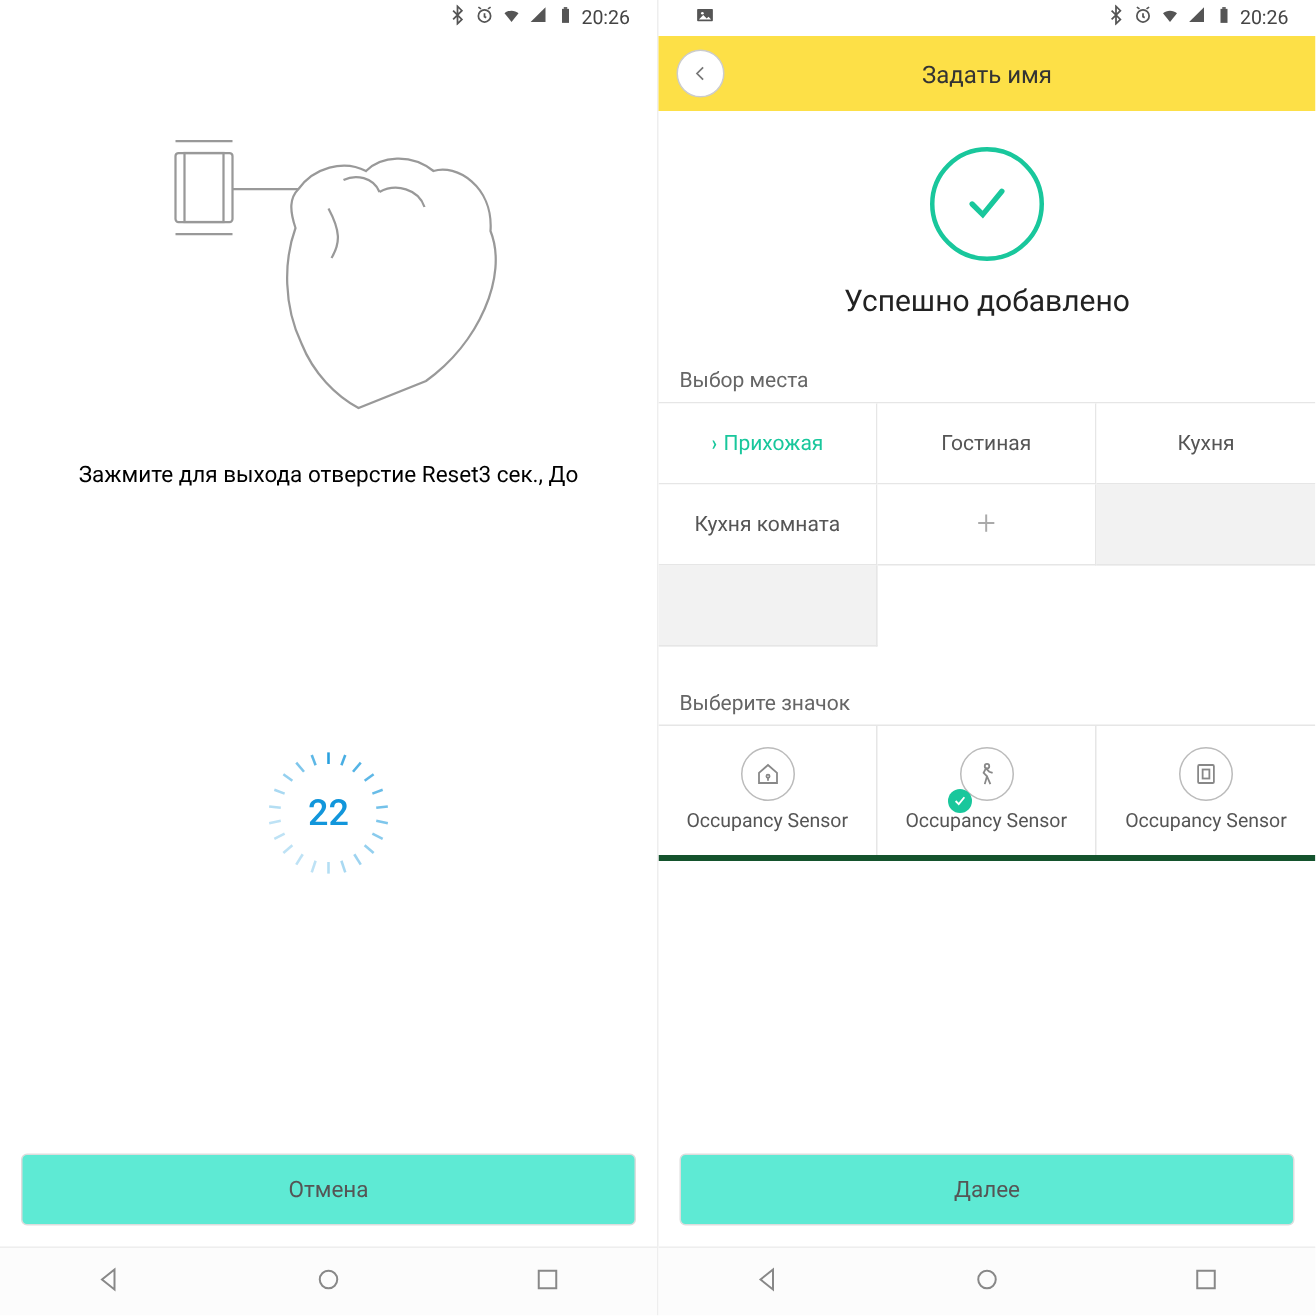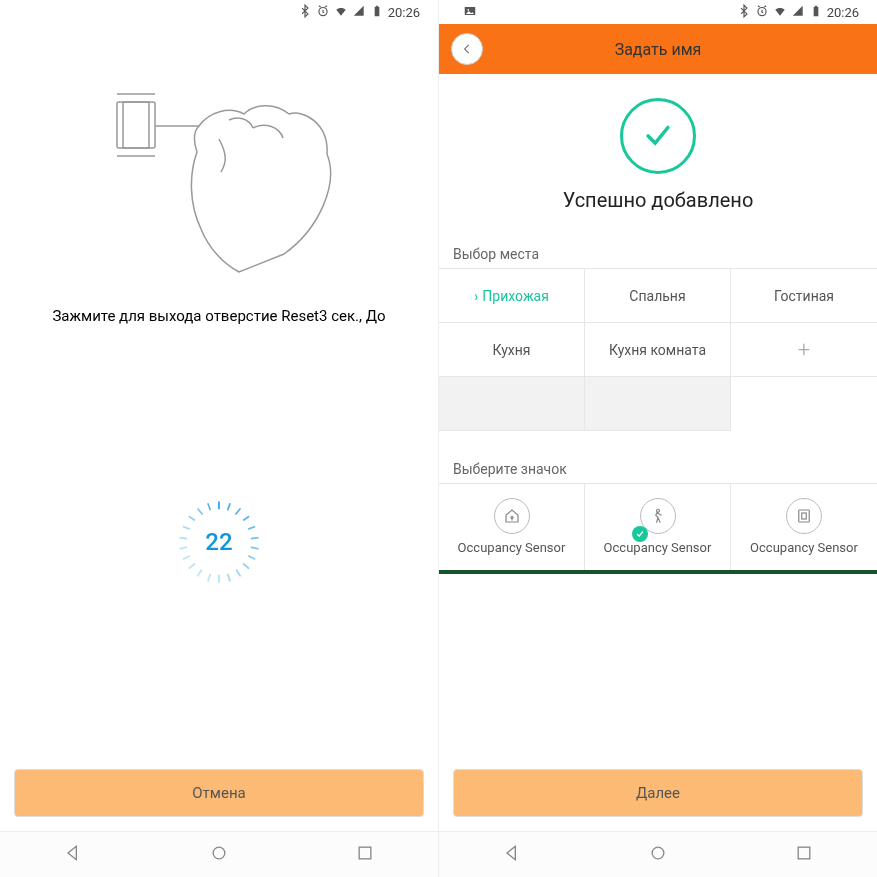--- a/index.html
+++ b/index.html
@@ -24,21 +24,21 @@
   align-items: center;
   justify-content: flex-end;
   padding: 0 18px;
   font-size: 13px;
   gap: 4px;
   color: #444;
 }
 .statusbar .left-icons { margin-right: auto; display:flex; gap:4px; padding-left:6px;}
 .statusbar svg { width: 14px; height: 14px; }
 .header {
-  background: #f97316;
+  background: #fde047;
   height: 50px;
   display: flex;
   align-items: center;
   padding: 0 12px;
   position: relative;
 }
 .back-btn {
   width: 32px; height: 32px;
   border-radius: 50%;
   border: 1px solid #ccc;
@@ -81,21 +81,21 @@
 }
 .bottom-btn {
   margin: 14px;
   height: 48px;
   border: 1px solid #ddd;
   border-radius: 4px;
   display:flex;align-items:center;justify-content:center;
   font-size:15px;
   color:#555;
   cursor:pointer;
-  background:#fdba74;
+  background:#5eead4;
 }
 .navbar {
   height: 46px;
   background:#fcfcfc;
   border-top:1px solid #eee;
   display:flex;align-items:center;justify-content:space-around;
 }
 .navbar svg { width:20px;height:20px; }
 
 .success-circle {
@@ -319,23 +319,20 @@
         </svg>
     </div>
     <div class="success-label">Успешно добавлено</div>
 
     <div class="section-label">Выбор места</div>
     <div class="room-grid">
       <div class="room-cell selected">
           <span>Прихожая</span>
         </div>
       <div class="room-cell">
-          <span>Спальня</span>
-        </div>
-      <div class="room-cell">
           <span>Гостиная</span>
         </div>
       <div class="room-cell">
           <span>Кухня</span>
         </div>
       <div class="room-cell">
           <span>Кухня комната</span>
         </div>
       <div class="room-cell add">+</div>
       <div class="room-cell disabled"></div>

